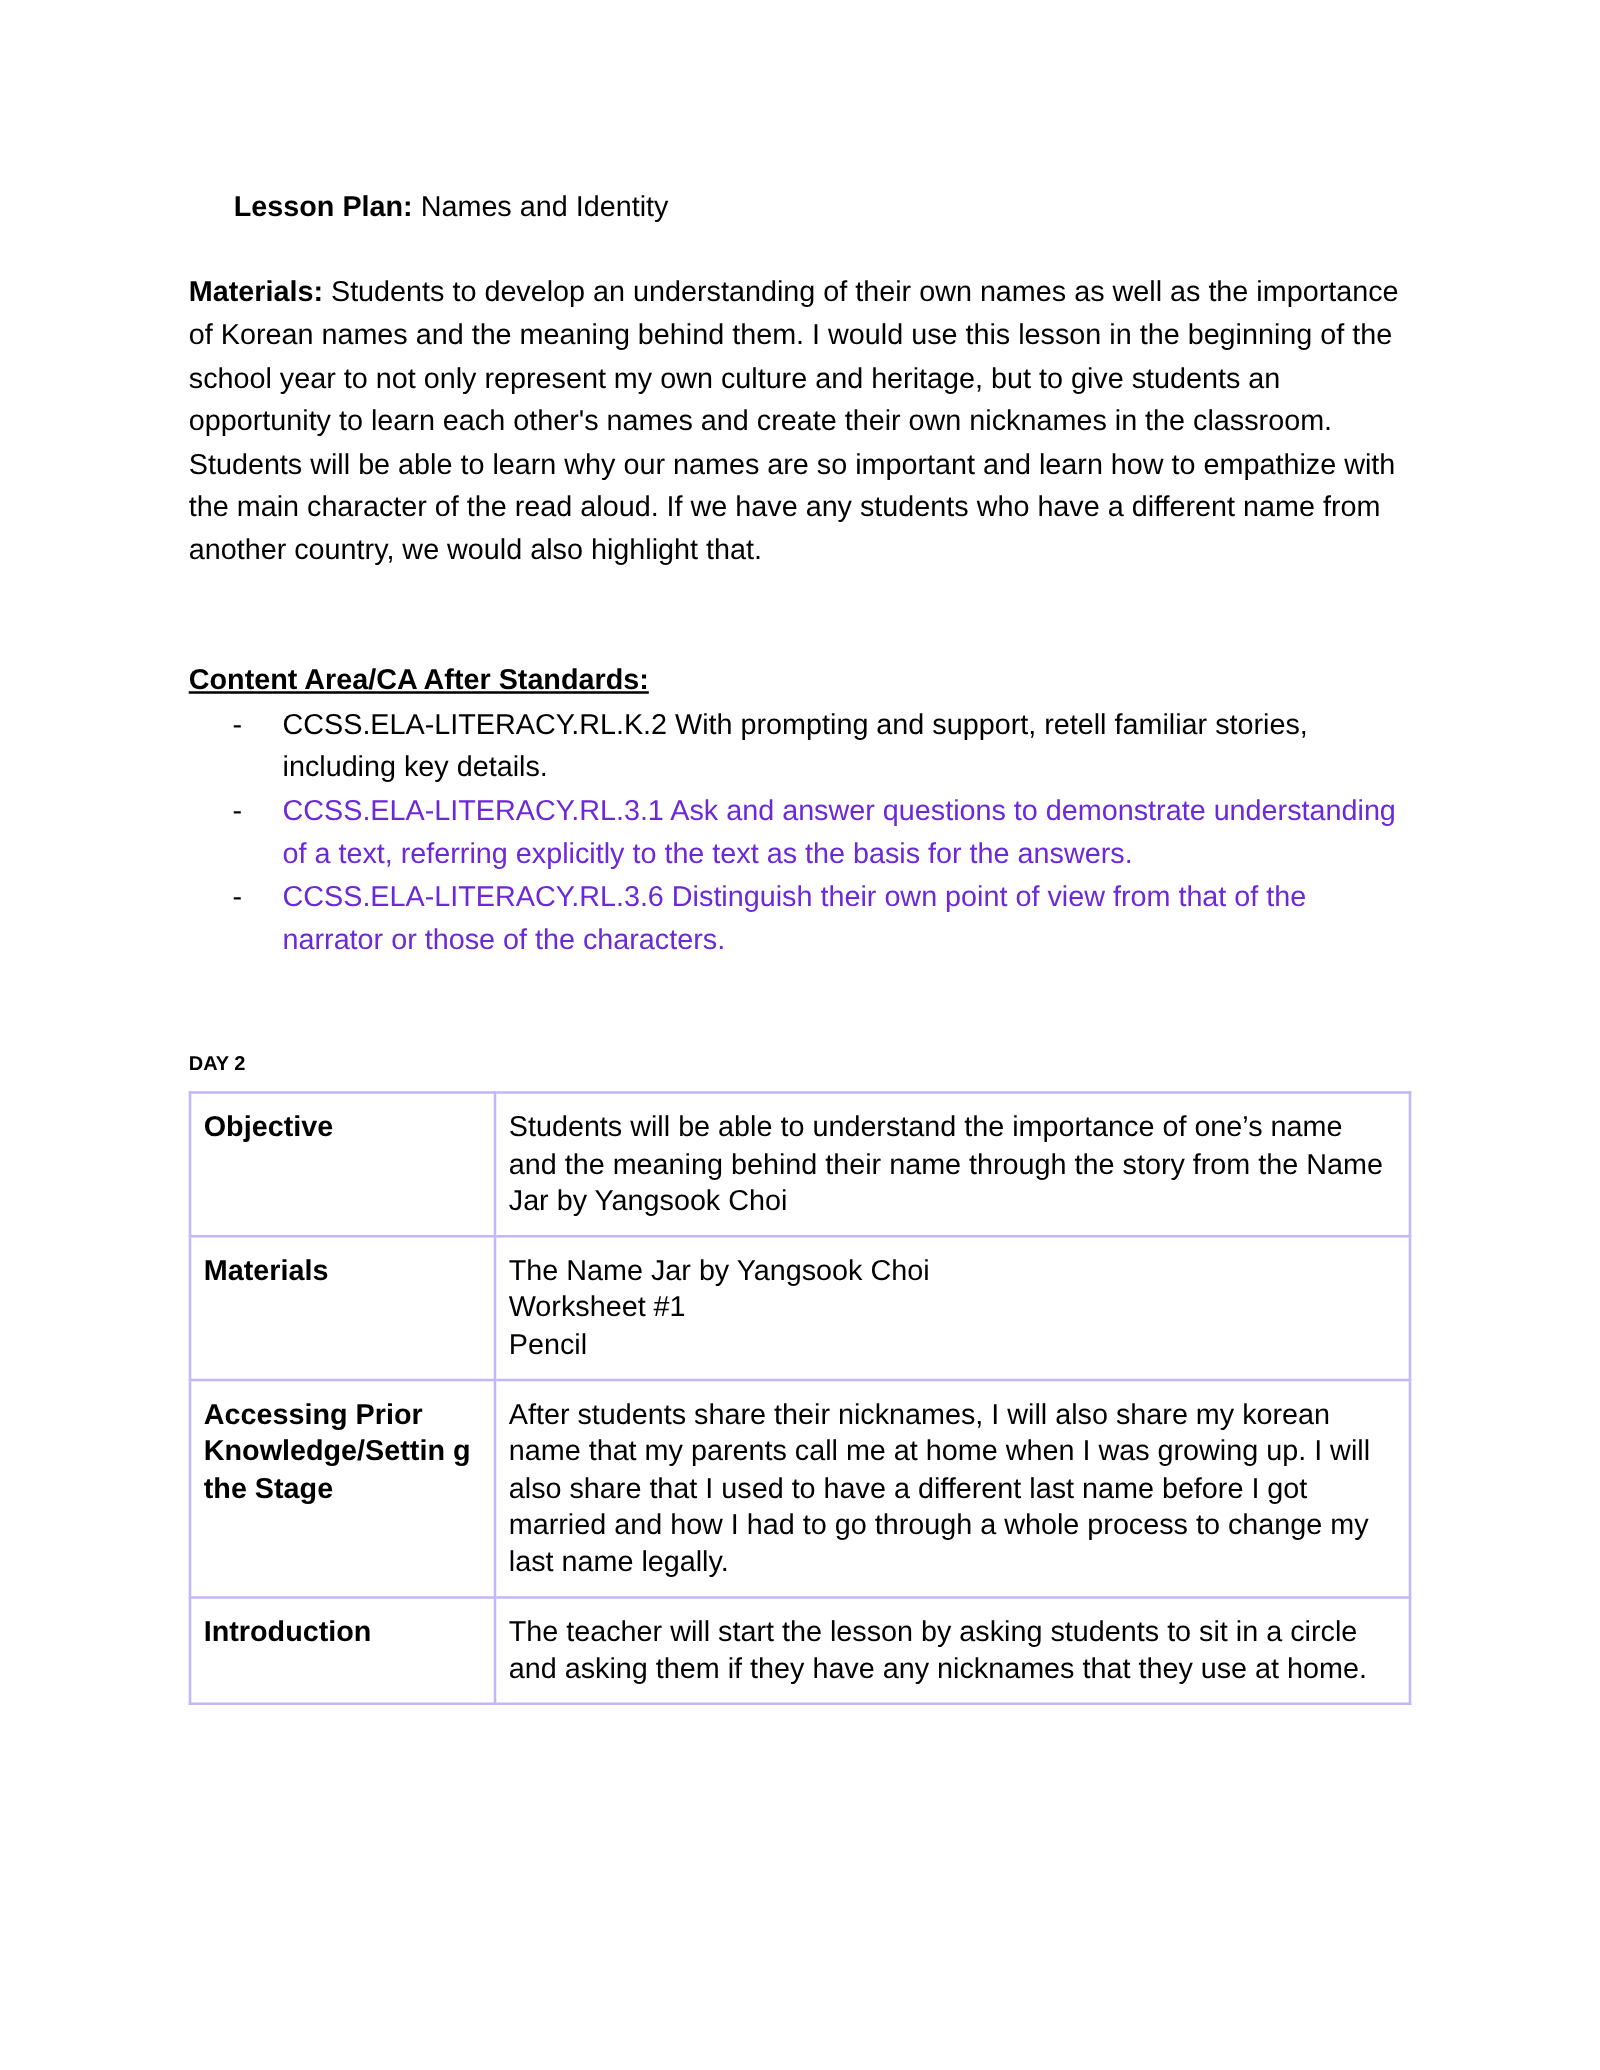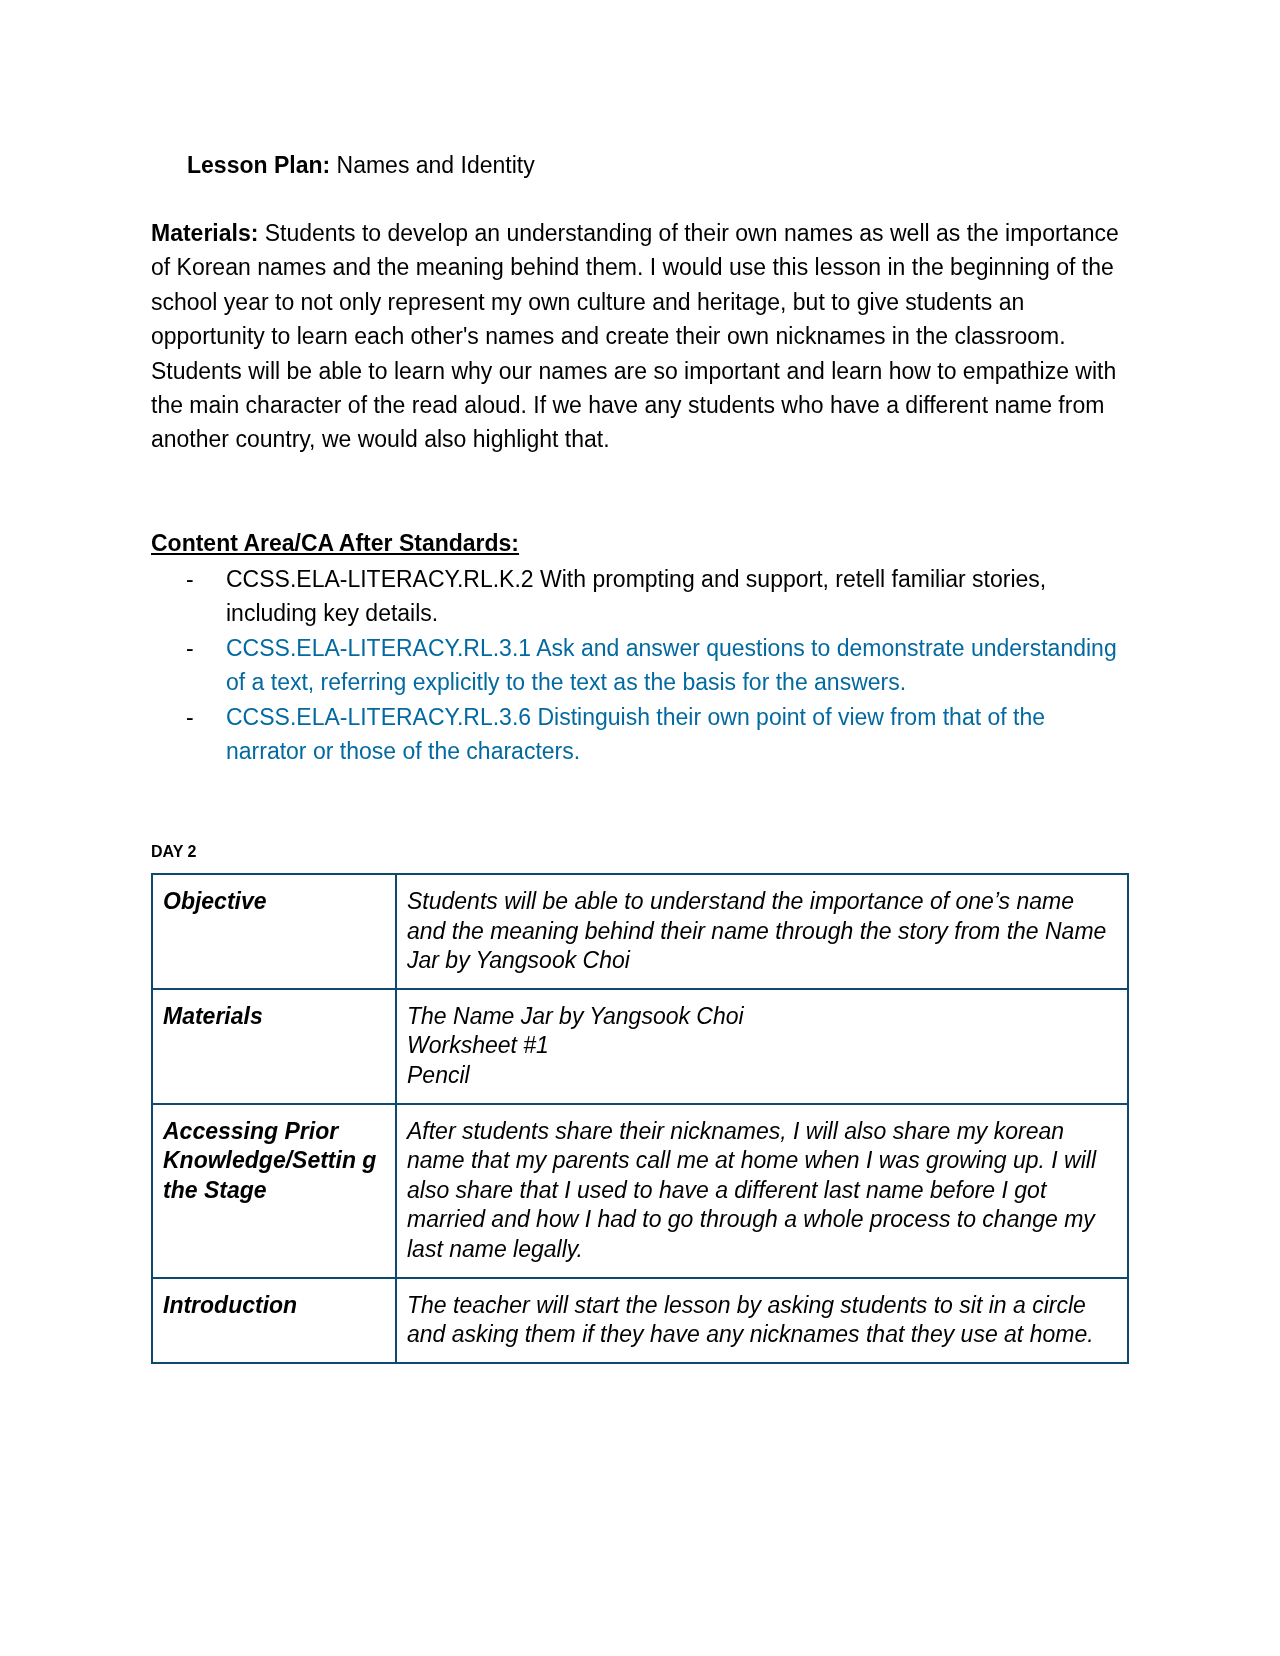--- a/index.html
+++ b/index.html
@@ -6,24 +6,24 @@
     body { width: 1280px; height: 1656px; position: relative; overflow: hidden;
       font-family: "Liberation Sans", sans-serif; color: #000; }
     .page { position: absolute; left: 151px; top: 0; width: 980px; }
     .title { position: absolute; top: 150px; left: 0; font-size: 23px; line-height: 30px; margin-left: 36px; }
     .b { font-weight: bold; }
     .rationale { position: absolute; top: 216px; left: 0; width: 980px; font-size: 23px; line-height: 34.4px; }
     .std-head { position: absolute; top: 528px; left: 0; font-size: 23px; font-weight: bold; text-decoration: underline; line-height: 30px; }
     .std-list { position: absolute; top: 562px; left: 0; width: 980px; margin: 0; padding: 0; list-style: none; font-size: 23px; line-height: 34.4px; }
     .std-list li { position: relative; padding-left: 75px; }
     .std-list li .dash { position: absolute; left: 35px; top: 0; }
-    .gray { color: #0369a1; }
+    .gray { color: #6d28d9; }
     .day { position: absolute; top: 837px; left: 0; font-size: 16px; font-weight: bold; line-height: 30px; }
     table { position: absolute; top: 873px; left: 0; width: 978px; border-collapse: collapse; font-size: 23px; line-height: 29.6px; }
-    td { border: 2px solid #0c4a6e; vertical-align: top; padding: 12px 10px 12px 10px; font-style: italic; }
+    td { border: 2px solid #c4b5fd; vertical-align: top; padding: 12px 10px 12px 10px; }
     td.label { width: 222px; font-weight: bold; }
     td.content { }
   </style>
 </head>
 <body>
 
 <div class="page">
 
   <div class="title">
     <span class="b">Lesson Plan:</span>

